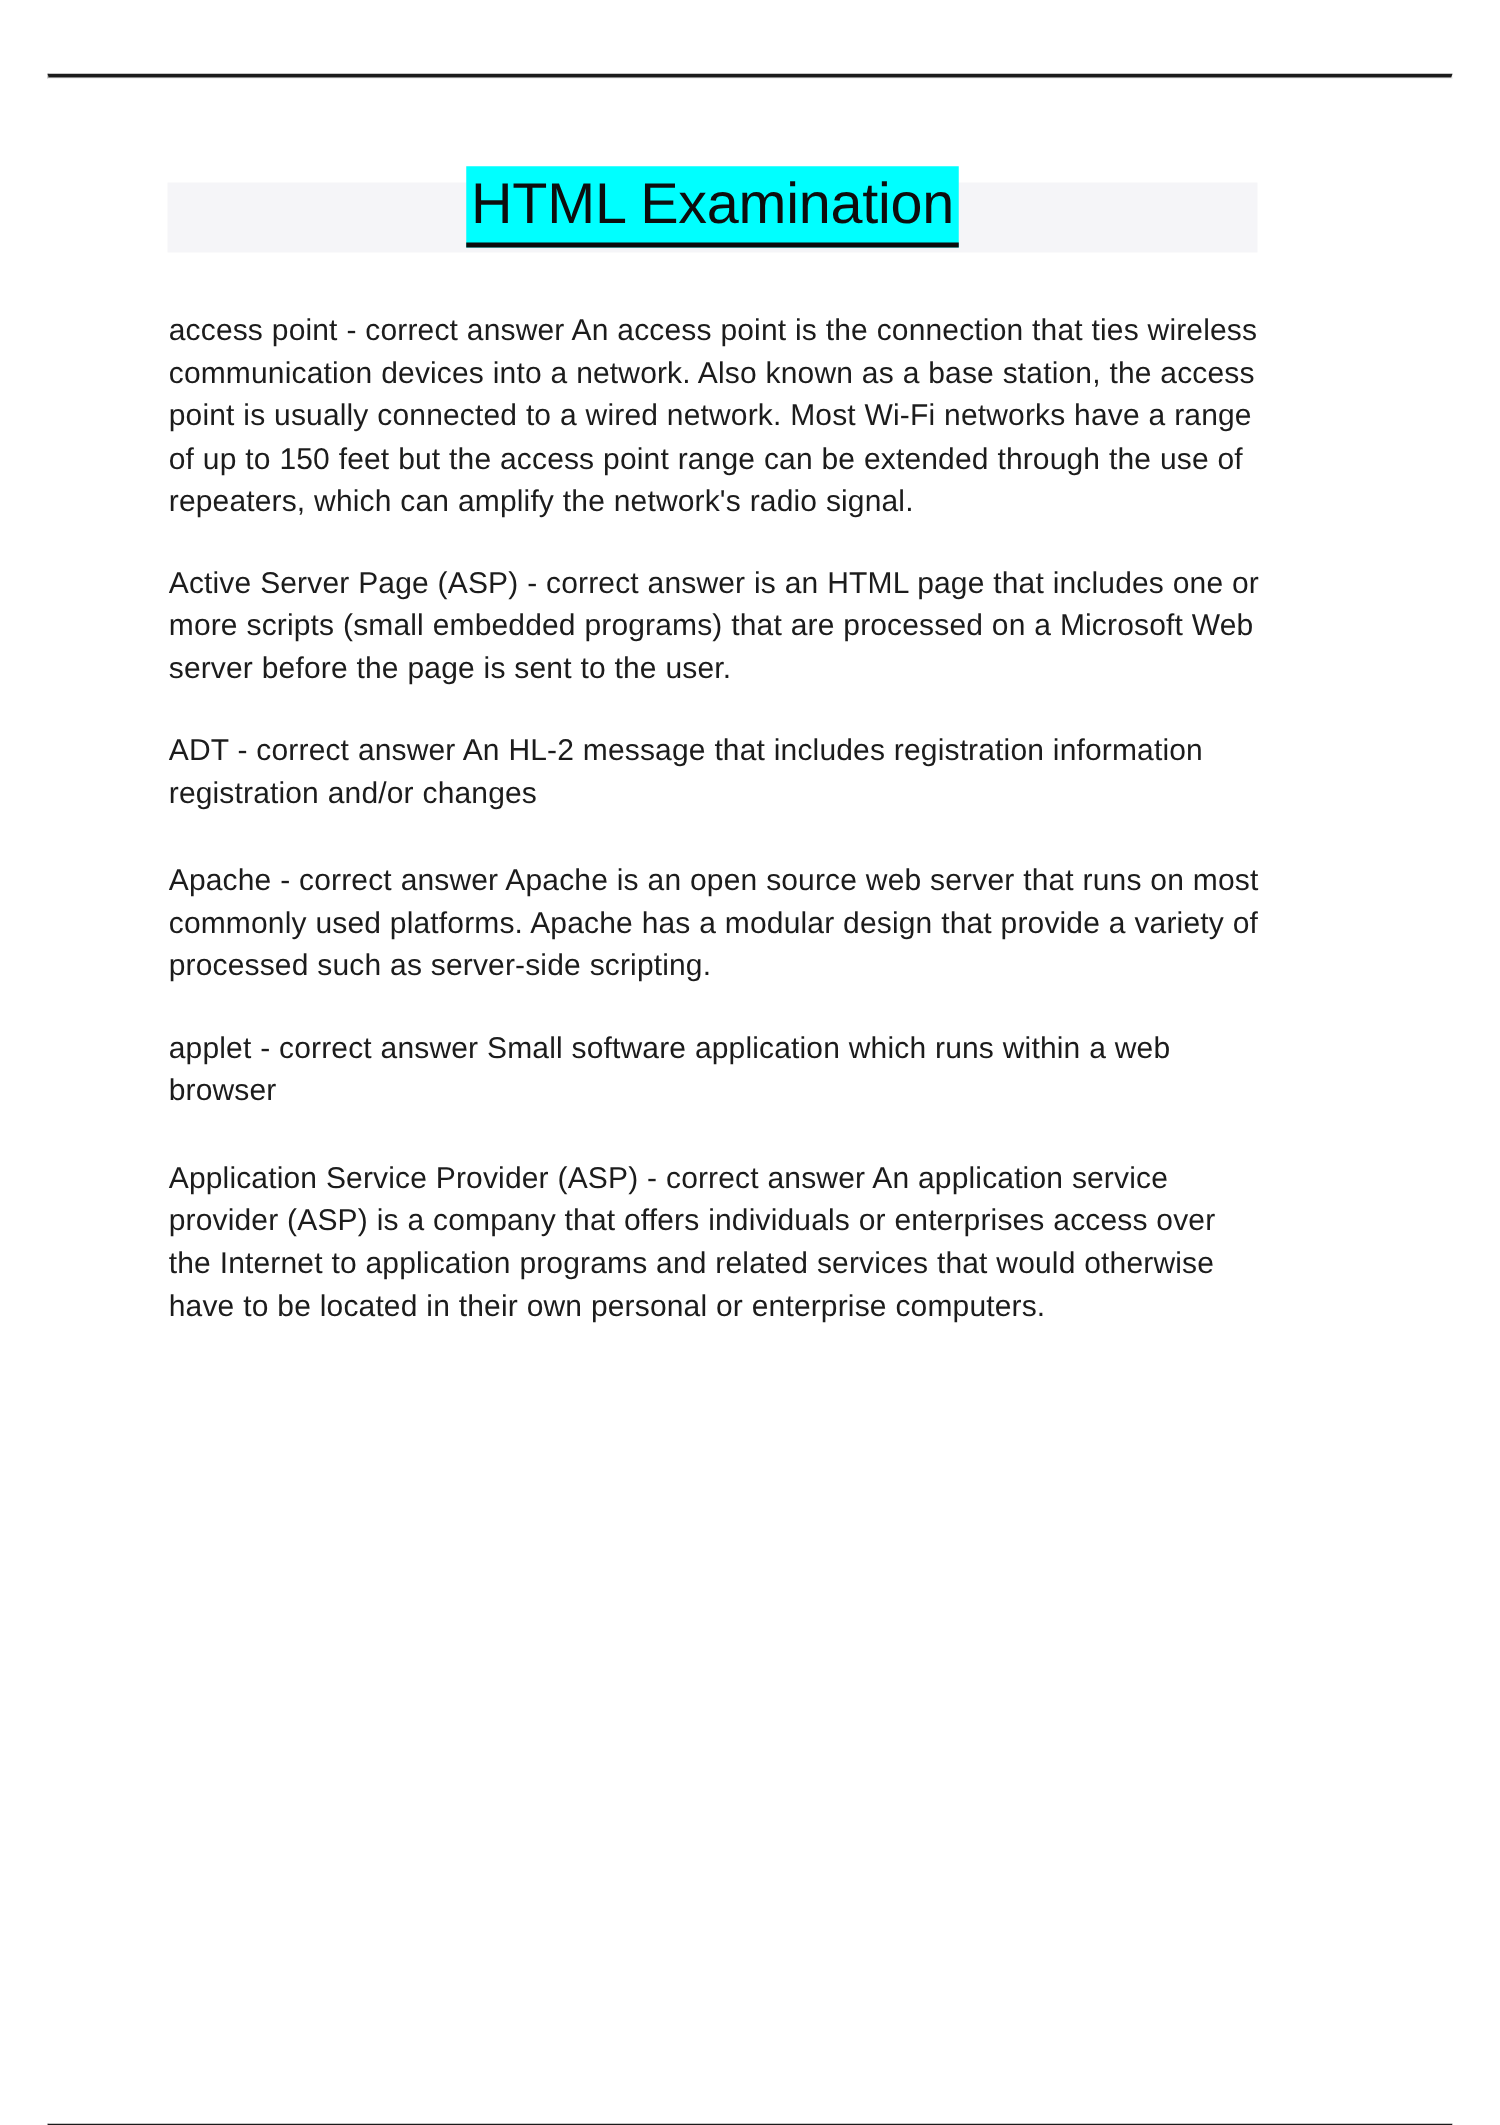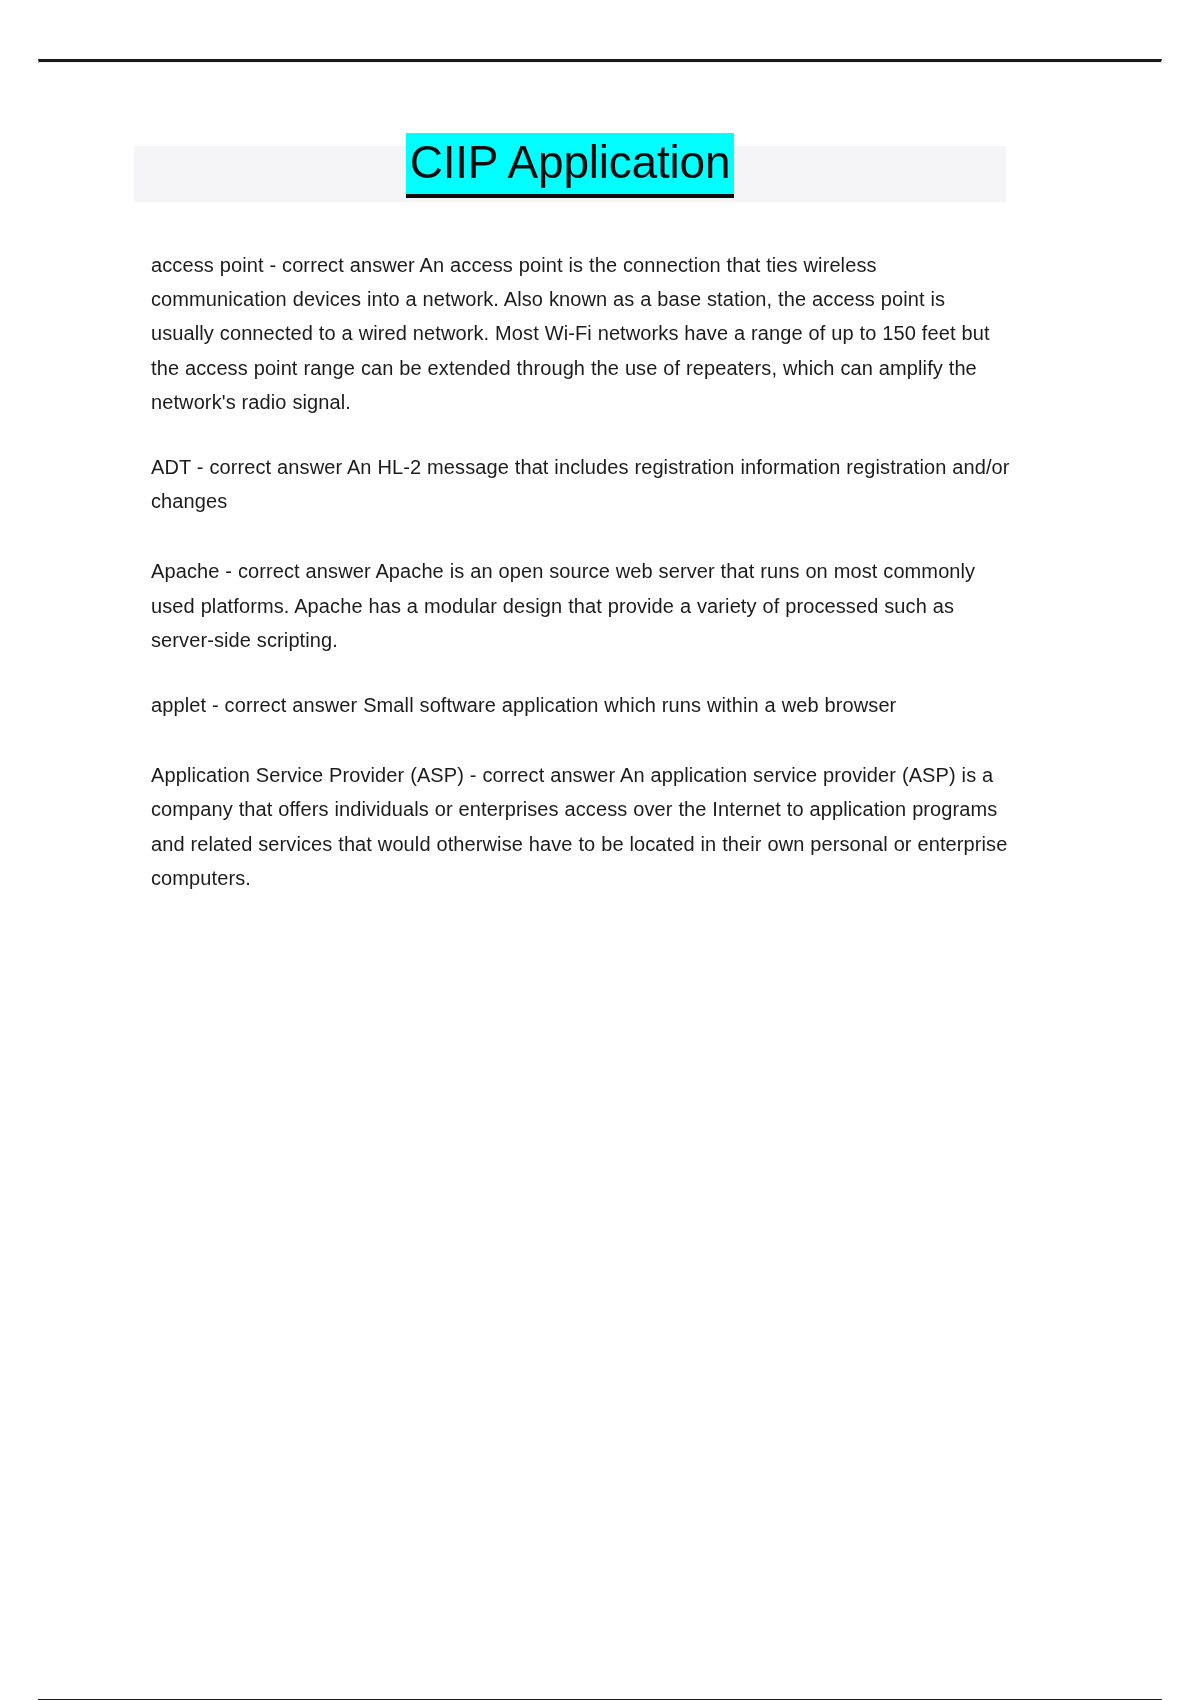--- a/index.html
+++ b/index.html
@@ -69,50 +69,51 @@
 
   
   .content {
     position: absolute;
     left: 135px;
     top: 248px;
     width: 875px;
   }
 
   .entry {
-    font-size: 20px;
+    font-size: 24px;
     line-height: 34.2px;
     color: #1c1c1c;
     letter-spacing: 0.005em;
-    margin: 0 0 35px 16px;
+    margin: 0 0 35px 0;
     text-align: left;
     word-spacing: 0.01em;
   }
   .entry:last-child { margin-bottom: 0; }
 
   
   .entry.gap-a { margin-bottom: 31px; }
   .entry.gap-b { margin-bottom: 36px; }
 </style>
 </head>
 <body>
 
 <div class="page">
 
   <hr class="rule rule-top">
 
   <div class="title-band"></div>
 
-  <h1 class="doc-title"><span class="title-text">CIIP Application</span></h1>
+  <h1 class="doc-title"><span class="title-text">HTML Examination</span></h1>
 
   <div class="content">
 
     <p class="entry gap-a">access point - correct answer An access point is the connection that ties wireless communication devices into a network. Also known as a base station, the access point is usually connected to a wired network. Most Wi-Fi networks have a range of up to 150 feet but the access point range can be extended through the use of repeaters, which can amplify the network's radio signal.</p>
 
 
+    <p class="entry gap-a">Active Server Page (ASP) - correct answer is an HTML page that includes one or more scripts (small embedded programs) that are processed on a Microsoft Web server before the page is sent to the user.</p>
 
     <p class="entry gap-b">ADT - correct answer An HL-2 message that includes registration information registration and/or changes</p>
 
     <p class="entry gap-a">Apache - correct answer Apache is an open source web server that runs on most commonly used platforms. Apache has a modular design that provide a variety of processed such as server-side scripting.</p>
 
     <p class="entry gap-b">applet - correct answer Small software application which runs within a web browser</p>
 
     <p class="entry">Application Service Provider (ASP) - correct answer An application service provider (ASP) is a company that offers individuals or enterprises access over the Internet to application programs and related services that would otherwise have to be located in their own personal or enterprise computers.</p>
 
   </div>

